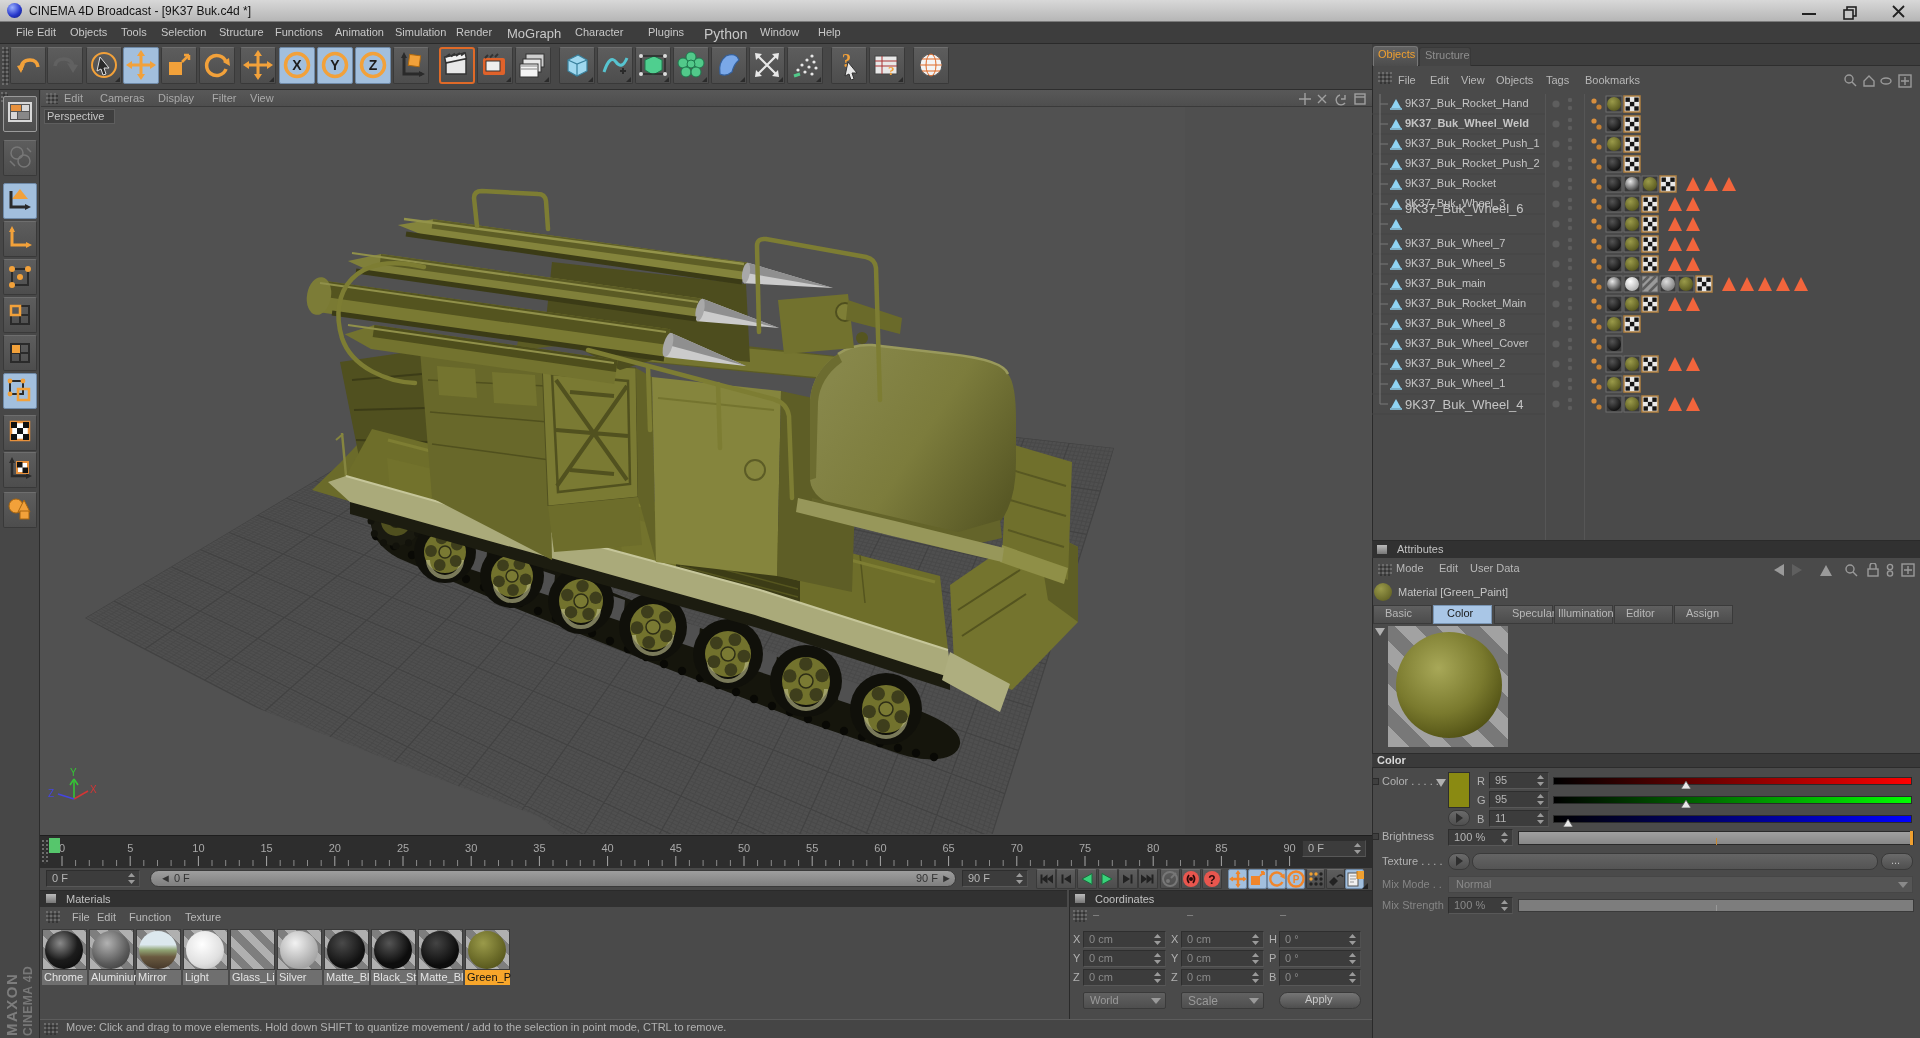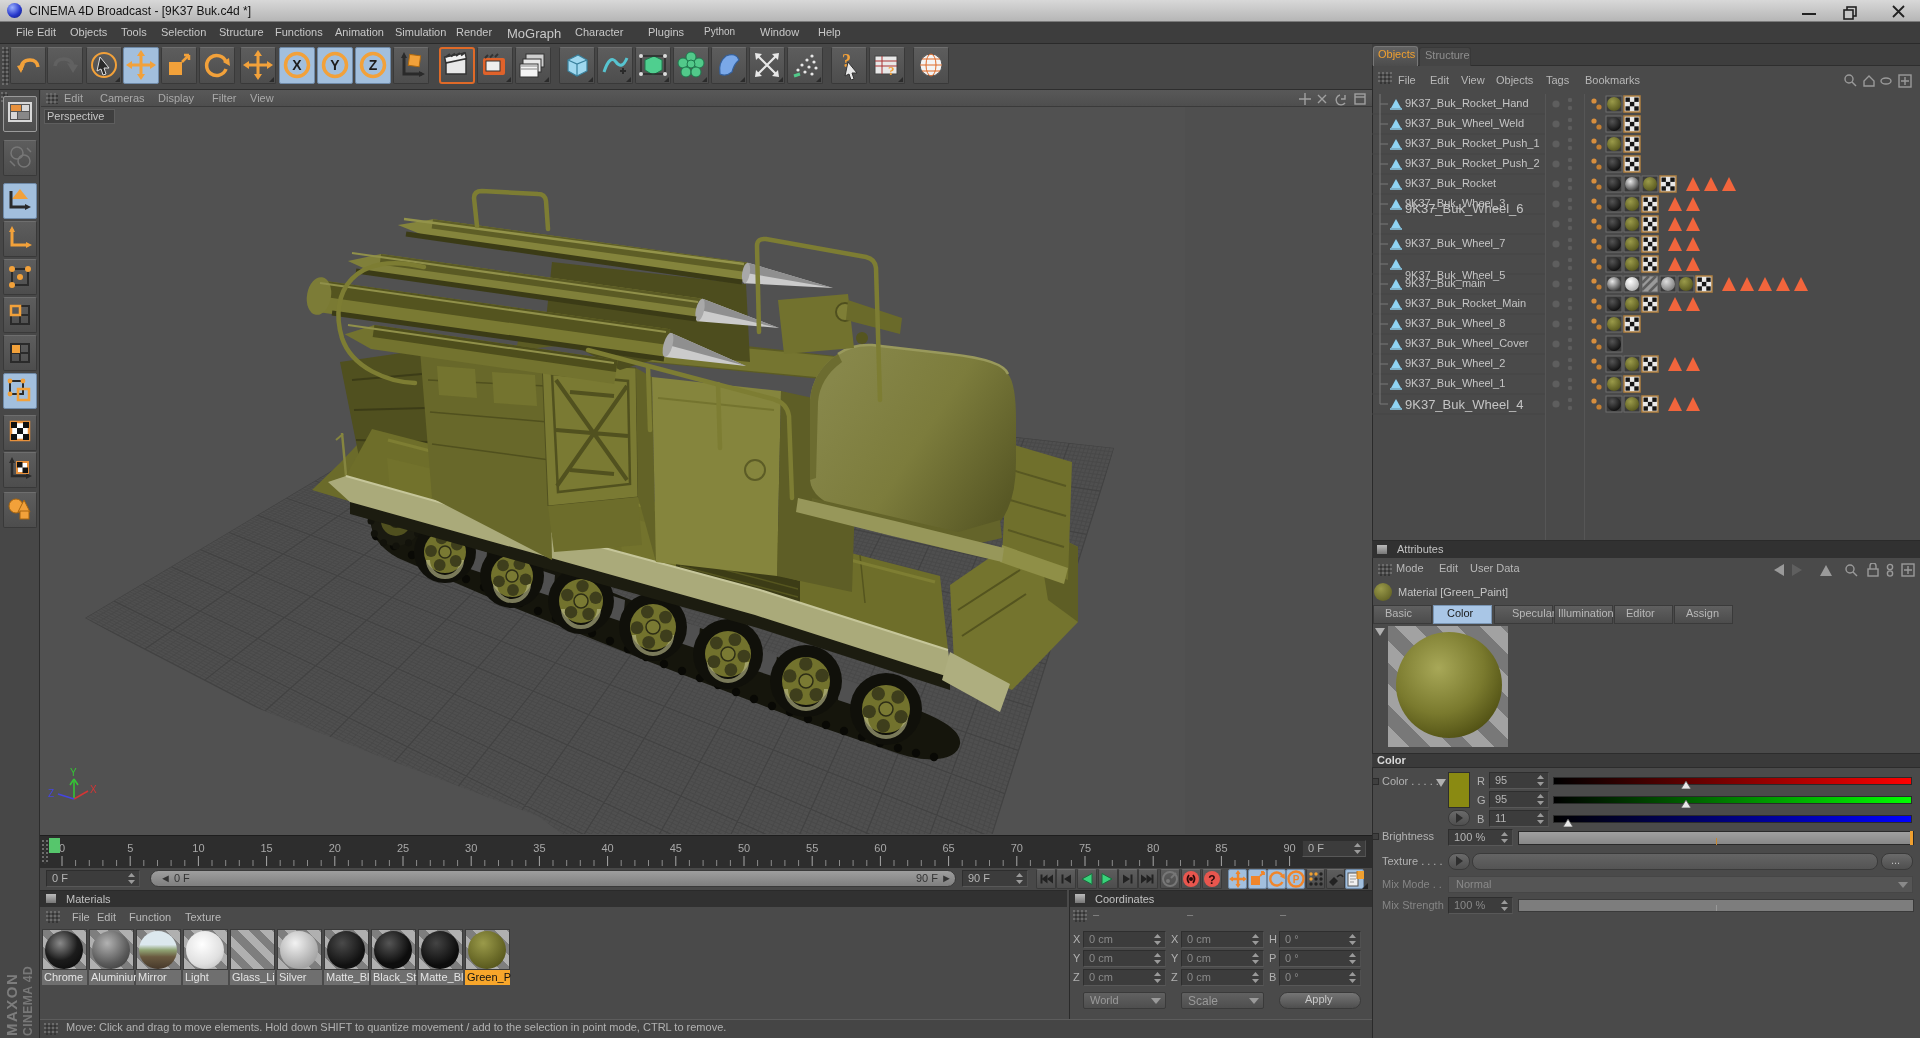--- a/index.html
+++ b/index.html
@@ -27,21 +27,21 @@
 <div style="position:absolute;left:121px;top:26px;font-size:11px;color:#c8c8c8;font-weight:normal;white-space:nowrap;">Tools</div>
 <div style="position:absolute;left:161px;top:26px;font-size:11px;color:#c8c8c8;font-weight:normal;white-space:nowrap;">Selection</div>
 <div style="position:absolute;left:219px;top:26px;font-size:11px;color:#c8c8c8;font-weight:normal;white-space:nowrap;">Structure</div>
 <div style="position:absolute;left:275px;top:26px;font-size:11px;color:#c8c8c8;font-weight:normal;white-space:nowrap;">Functions</div>
 <div style="position:absolute;left:335px;top:26px;font-size:11px;color:#c8c8c8;font-weight:normal;white-space:nowrap;">Animation</div>
 <div style="position:absolute;left:395px;top:26px;font-size:11px;color:#c8c8c8;font-weight:normal;white-space:nowrap;">Simulation</div>
 <div style="position:absolute;left:456px;top:26px;font-size:11px;color:#c8c8c8;font-weight:normal;white-space:nowrap;">Render</div>
 <div style="position:absolute;left:507px;top:26px;font-size:13px;color:#c8c8c8;font-weight:normal;white-space:nowrap;">MoGraph</div>
 <div style="position:absolute;left:575px;top:26px;font-size:11px;color:#c8c8c8;font-weight:normal;white-space:nowrap;">Character</div>
 <div style="position:absolute;left:648px;top:26px;font-size:11px;color:#c8c8c8;font-weight:normal;white-space:nowrap;">Plugins</div>
-<div style="position:absolute;left:704px;top:26px;font-size:10px;color:#c8c8c8;font-weight:normal;white-space:nowrap;text-align:right;">Python</div>
+<div style="position:absolute;left:704px;top:26px;font-size:14px;color:#c8c8c8;font-weight:normal;white-space:nowrap;text-align:right;">Python</div>
 <div style="position:absolute;left:760px;top:26px;font-size:11px;color:#c8c8c8;font-weight:normal;white-space:nowrap;">Window</div>
 <div style="position:absolute;left:818px;top:26px;font-size:11px;color:#c8c8c8;font-weight:normal;white-space:nowrap;">Help</div>
 <div class="" style="left:0px;top:44px;width:1920px;height:46px;background:#474747;border-bottom:1px solid #2e2e2e;"></div>
 <div class="grip" style="left:2px;top:47px;width:7px;height:38px;"></div>
 <div class="tbtn" style="left:10px;top:47px;width:36px;height:37px;"></div>
 <svg style="left:13px;top:50px" width="30" height="30" viewBox="0 0 30 30">
       <path d="M 8 20 Q 8 10 17 10 Q 24 10 25 17" fill="none" stroke="#f2a13a" stroke-width="3.5"></path>
       <path d="M 4 16 L 12 14 L 8 23 Z" fill="#f2a13a"></path>
     </svg>
 <div class="tbtn" style="left:47px;top:47px;width:36px;height:37px;"></div>
@@ -1034,28 +1034,28 @@
       <rect x="271.5" y="303.5" width="4.4" height="4.4" fill="#151515"></rect>
       <rect x="271.5" y="312.3" width="4.4" height="4.4" fill="#151515"></rect>
       <rect x="275.9" y="307.9" width="4.4" height="4.4" fill="#151515"></rect>
       <rect x="280.3" y="303.5" width="4.4" height="4.4" fill="#151515"></rect>
       <rect x="280.3" y="312.3" width="4.4" height="4.4" fill="#151515"></rect>
       <path d="M 303 303 L 310 317 L 296 317 Z" fill="#f2653c"></path>
       <path d="M 321 303 L 328 317 L 314 317 Z" fill="#f2653c"></path>
       <path d="M 8 0 V 310" stroke="#787878" fill="none"></path>
     </svg>
 <div style="position:absolute;left:1405px;top:97px;font-size:11px;color:#c5c5c5;font-weight:normal;white-space:nowrap;">9K37_Buk_Rocket_Hand</div>
-<div style="position:absolute;left:1405px;top:117px;font-size:11px;color:#c5c5c5;font-weight:normal;white-space:nowrap;">9K37_Buk_Wheel_Weld</div>
+<div style="position:absolute;left:1405px;top:117px;font-size:11px;color:#c5c5c5;font-weight:bold;white-space:nowrap;">9K37_Buk_Wheel_Weld</div>
 <div style="position:absolute;left:1405px;top:137px;font-size:11px;color:#c5c5c5;font-weight:normal;white-space:nowrap;">9K37_Buk_Rocket_Push_1</div>
 <div style="position:absolute;left:1405px;top:157px;font-size:11px;color:#c5c5c5;font-weight:normal;white-space:nowrap;">9K37_Buk_Rocket_Push_2</div>
 <div style="position:absolute;left:1405px;top:177px;font-size:11px;color:#c5c5c5;font-weight:normal;white-space:nowrap;">9K37_Buk_Rocket</div>
 <div style="position:absolute;left:1405px;top:197px;font-size:11px;color:#c5c5c5;font-weight:normal;white-space:nowrap;">9K37_Buk_Wheel_3</div>
 <div style="position:absolute;left:1405px;top:201px;font-size:13px;color:#c5c5c5;font-weight:normal;white-space:nowrap;">9K37_Buk_Wheel_6</div>
 <div style="position:absolute;left:1405px;top:237px;font-size:11px;color:#c5c5c5;font-weight:normal;white-space:nowrap;">9K37_Buk_Wheel_7</div>
-<div style="position:absolute;left:1405px;top:257px;font-size:11px;color:#c5c5c5;font-weight:normal;white-space:nowrap;margin-top:12px;">9K37_Buk_Wheel_5</div>
+<div style="position:absolute;left:1405px;top:257px;font-size:11px;color:#c5c5c5;font-weight:normal;white-space:nowrap;">9K37_Buk_Wheel_5</div>
 <div style="position:absolute;left:1405px;top:277px;font-size:11px;color:#c5c5c5;font-weight:normal;white-space:nowrap;">9K37_Buk_main</div>
 <div style="position:absolute;left:1405px;top:297px;font-size:11px;color:#c5c5c5;font-weight:normal;white-space:nowrap;">9K37_Buk_Rocket_Main</div>
 <div style="position:absolute;left:1405px;top:317px;font-size:11px;color:#c5c5c5;font-weight:normal;white-space:nowrap;">9K37_Buk_Wheel_8</div>
 <div style="position:absolute;left:1405px;top:337px;font-size:11px;color:#c5c5c5;font-weight:normal;white-space:nowrap;">9K37_Buk_Wheel_Cover</div>
 <div style="position:absolute;left:1405px;top:357px;font-size:11px;color:#c5c5c5;font-weight:normal;white-space:nowrap;">9K37_Buk_Wheel_2</div>
 <div style="position:absolute;left:1405px;top:377px;font-size:11px;color:#c5c5c5;font-weight:normal;white-space:nowrap;">9K37_Buk_Wheel_1</div>
 <div style="position:absolute;left:1405px;top:397px;font-size:13px;color:#c5c5c5;font-weight:normal;white-space:nowrap;">9K37_Buk_Wheel_4</div>
 <div class="" style="left:1372px;top:540px;width:548px;height:498px;background:#4a4a4a;border-left:1px solid #2a2a2a;border-top:1px solid #2a2a2a;"></div>
 <div class="" style="left:1372px;top:541px;width:548px;height:17px;background:#313131;"></div>
 <div class="" style="left:1377px;top:545px;width:10px;height:9px;background:linear-gradient(#bbb,#777);"></div>

